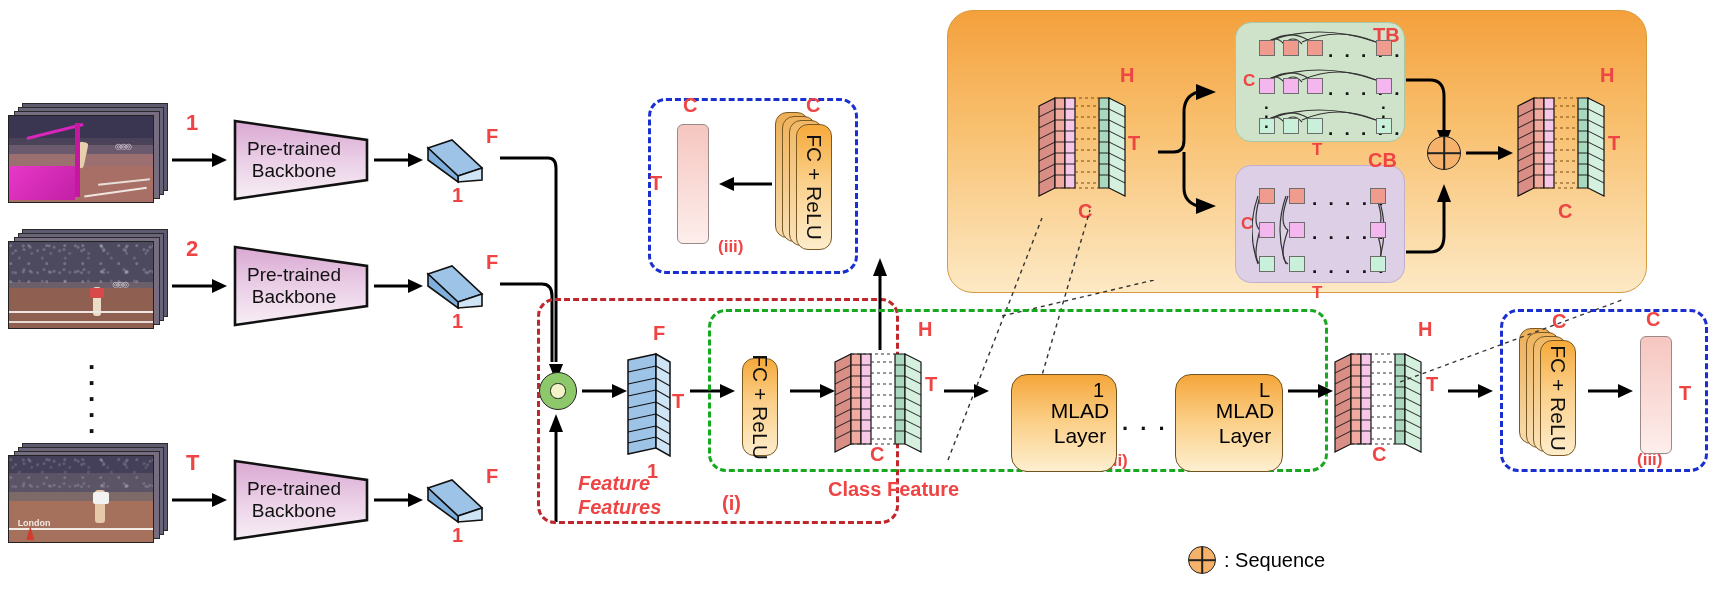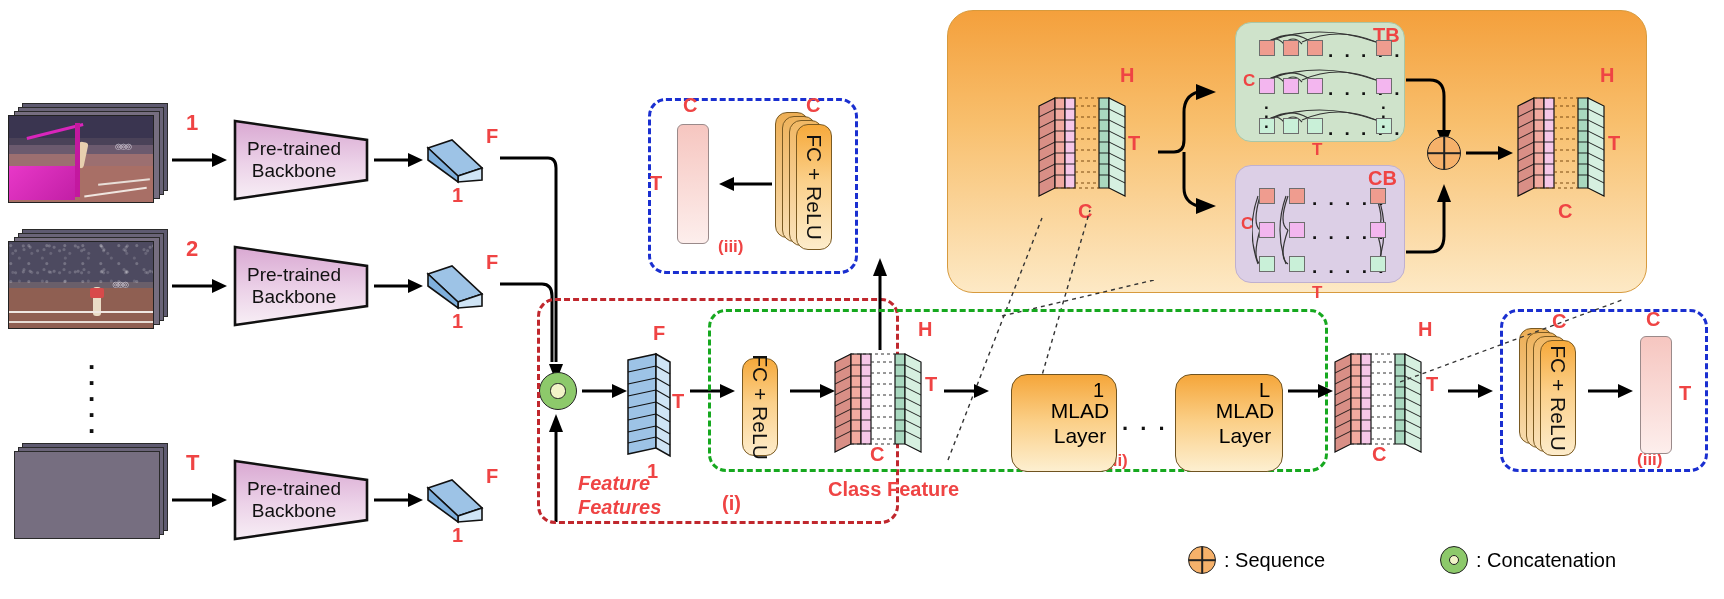--- a/index.html
+++ b/index.html
@@ -206,20 +206,28 @@
       <div>.</div>
       <div>.</div>
       <div>.</div>
       <div>.</div>
   </div>
 
   <div class="framestack" style="left:8px; top:455px; width:160px; height:92px;">
     <div class="sheet" style="left:14px; top:-12px; width:146px; height:88px; background:#5e5a70;"></div>
     <div class="sheet" style="left:10px; top:-8px;  width:146px; height:88px; background:#6a6478;"></div>
     <div class="sheet" style="left:6px;  top:-4px;  width:146px; height:88px; background:#766e80;"></div>
+    <div class="frame-img img3" style="left:0; top:0; width:146px; height:88px;">
+      <div class="crowd" style="height:42%; opacity:.8;"></div>
+      <div class="ath3"></div>
+        <div class="ath3b"></div>
+      <div class="trk3"></div>
+        <div class="london">London</div>
+        <div class="red3"></div>
+    </div>
   </div>
   <div class="lbl big" style="left:186px; top:450px;">T</div>
 
   <svg class="abs" style="left:172px; top:150px;" width="56" height="20">
     <line x1="0" y1="10" x2="40" y2="10" stroke="#000" stroke-width="3"></line>
     <polygon points="40,3 55,10 40,17" fill="#000"></polygon>
   </svg>
   <svg class="abs" style="left:172px; top:276px;" width="56" height="20">
     <line x1="0" y1="10" x2="40" y2="10" stroke="#000" stroke-width="3"></line>
     <polygon points="40,3 55,10 40,17" fill="#000"></polygon>
@@ -572,21 +580,21 @@
   <div class="cell mint" style="left:1259px; top:118px; width:16px; height:16px;"></div>
   <div class="cell mint" style="left:1283px; top:118px; width:16px; height:16px;"></div>
   <div class="cell mint" style="left:1307px; top:118px; width:16px; height:16px;"></div>
   <div class="dots" style="left:1328px; top:118px;">. . . . .</div>
   <div class="cell mint" style="left:1376px; top:118px; width:16px; height:16px;"></div>
 
   <div class="vdots" style="left:1264px; top:99px;">.<br>.<br>.</div>
   <div class="vdots" style="left:1381px; top:99px;">.<br>.<br>.</div>
 
   <div class="cbpanel" style="left:1235px; top:165px; width:170px; height:118px;"></div>
-  <div class="lbl" style="left:1368px; top:167px;">CB</div>
+  <div class="lbl" style="left:1368px; top:149px;">CB</div>
   <div class="lbl sm" style="left:1241px; top:214px;">C</div>
   <div class="lbl sm" style="left:1312px; top:283px;">T</div>
 
   <svg class="abs" style="left:1252px; top:190px;" width="154" height="96">
     <g stroke="#333" stroke-width="1.2" fill="none">
       <path d="M8,6 Q0,34 8,40"></path>
         <path d="M8,40 Q0,68 8,74"></path>
         <path d="M6,6 Q-6,40 6,74"></path>
       <path d="M36,6 Q26,34 36,40"></path>
         <path d="M36,40 Q26,68 36,74"></path>
@@ -808,20 +816,14 @@
   </svg>
 
   <div class="legend" style="left:1188px; top:546px;">
     <div class="addnode" style="position:relative; left:0; top:0; width:28px; height:28px;">
       <div class="hbar"></div>
         <div class="vbar"></div>
     </div>
     <span>: Sequence</span>
   </div>
 
-  <div class="legend" style="left:1440px; top:546px;">
-    <div class="catnode" style="position:relative; left:0; top:0; width:28px; height:28px;">
-      <div class="inner"></div>
-    </div>
-    <span>: Concatenation</span>
-  </div>
 
 </div>
 
 </body></html>

